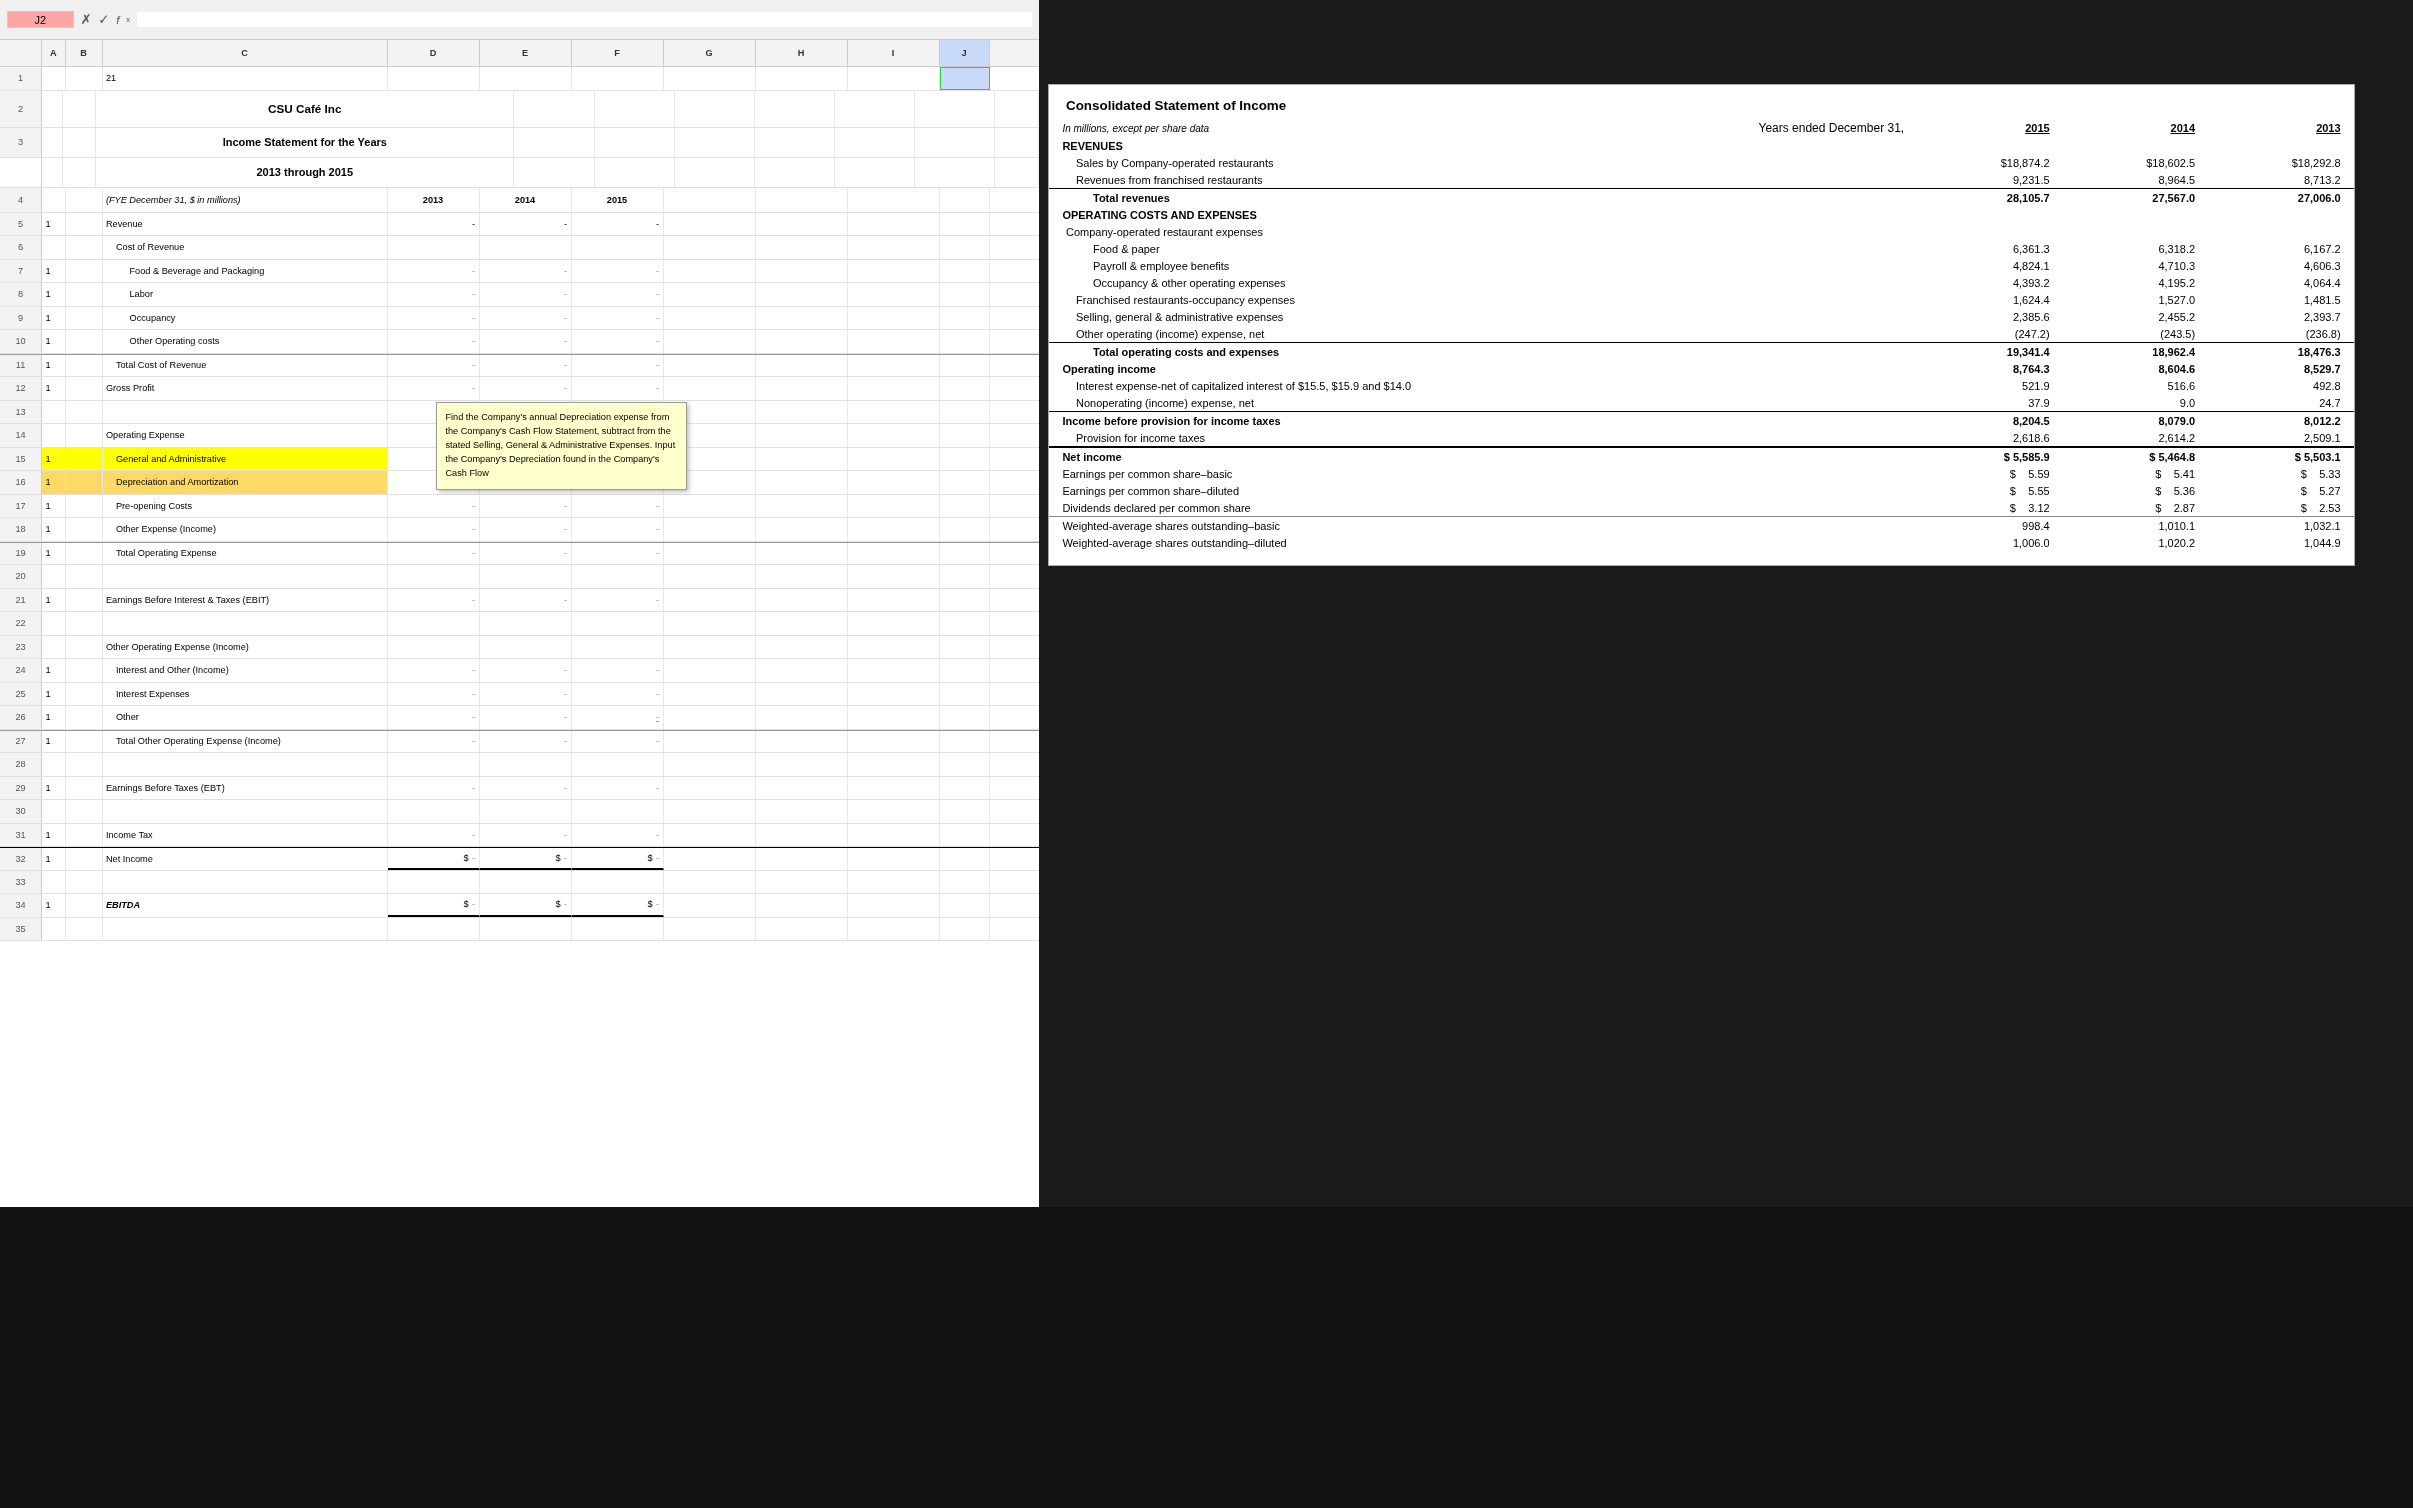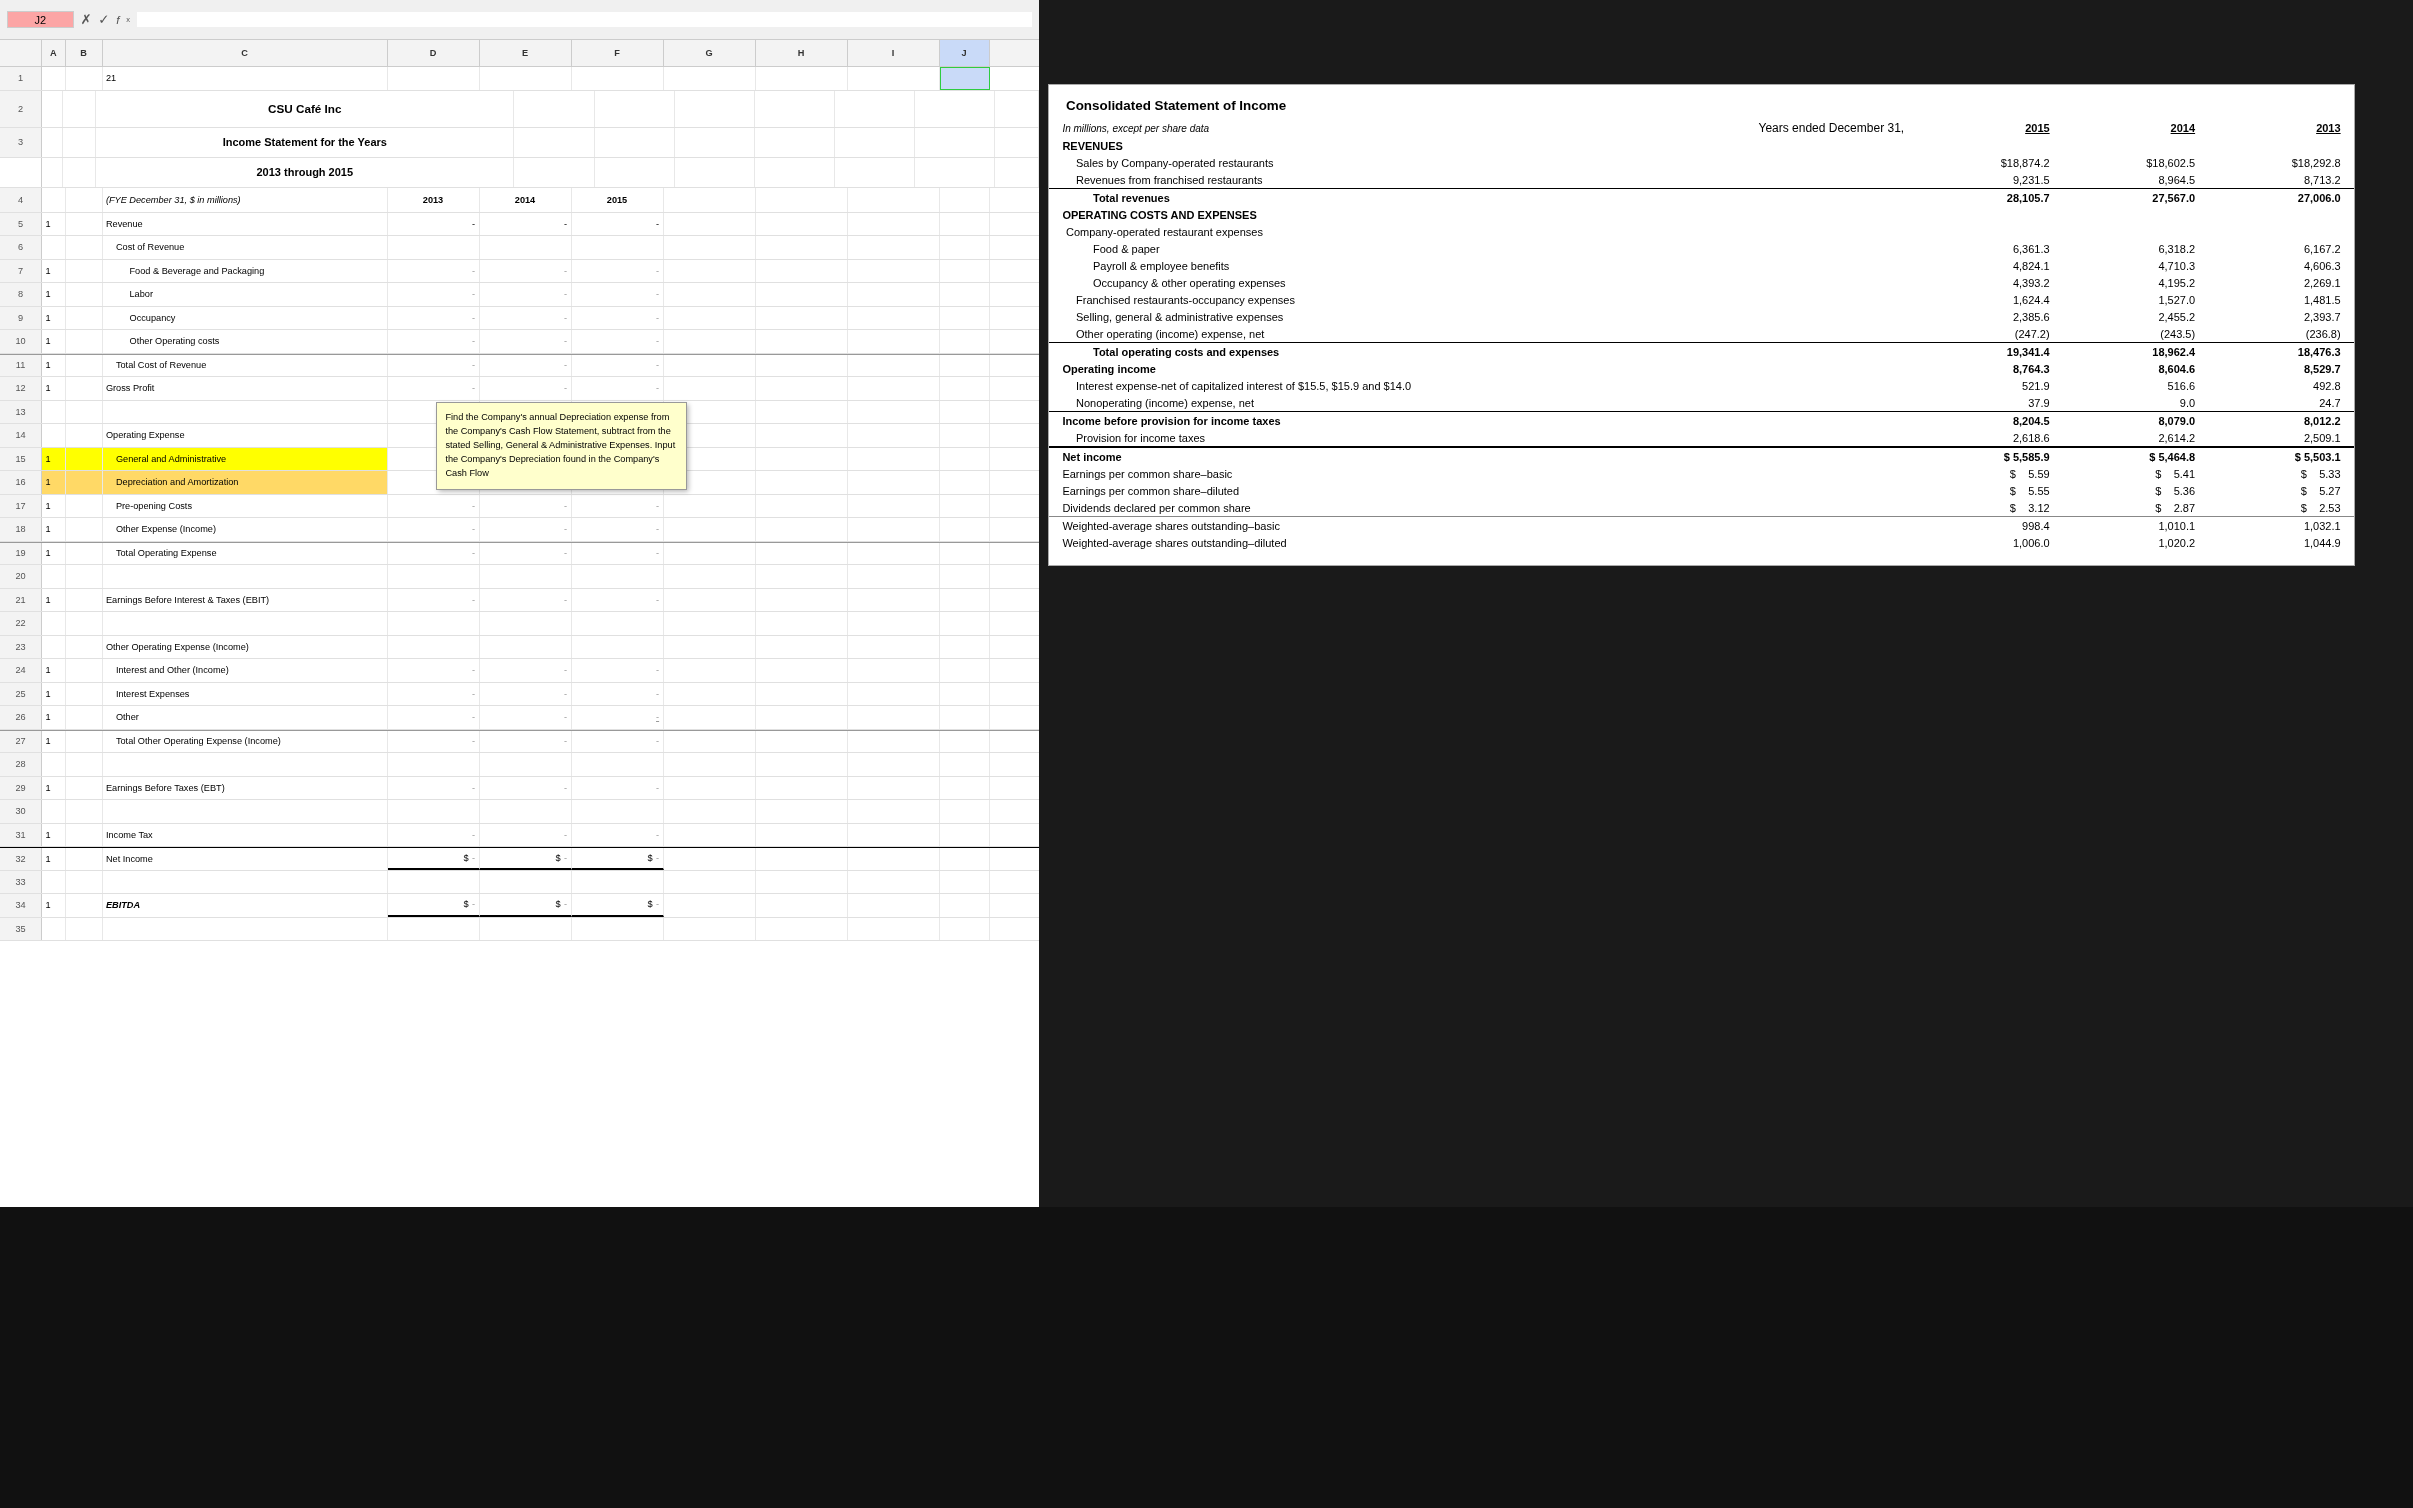--- a/index.html
+++ b/index.html
@@ -870,21 +870,21 @@
         <td></td>
         <td>4,824.1</td>
         <td>4,710.3</td>
         <td>4,606.3</td>
       </tr>
       <tr class="indent2">
         <td>Occupancy &amp; other operating expenses</td>
         <td></td>
         <td>4,393.2</td>
         <td>4,195.2</td>
-        <td>2,269.1</td>
+        <td>4,064.4</td>
       </tr>
       <tr class="indent">
         <td>Franchised restaurants-occupancy expenses</td>
         <td></td>
         <td>1,624.4</td>
         <td>1,527.0</td>
         <td>1,481.5</td>
       </tr>
       <tr class="indent">
         <td>Selling, general &amp; administrative expenses</td>

